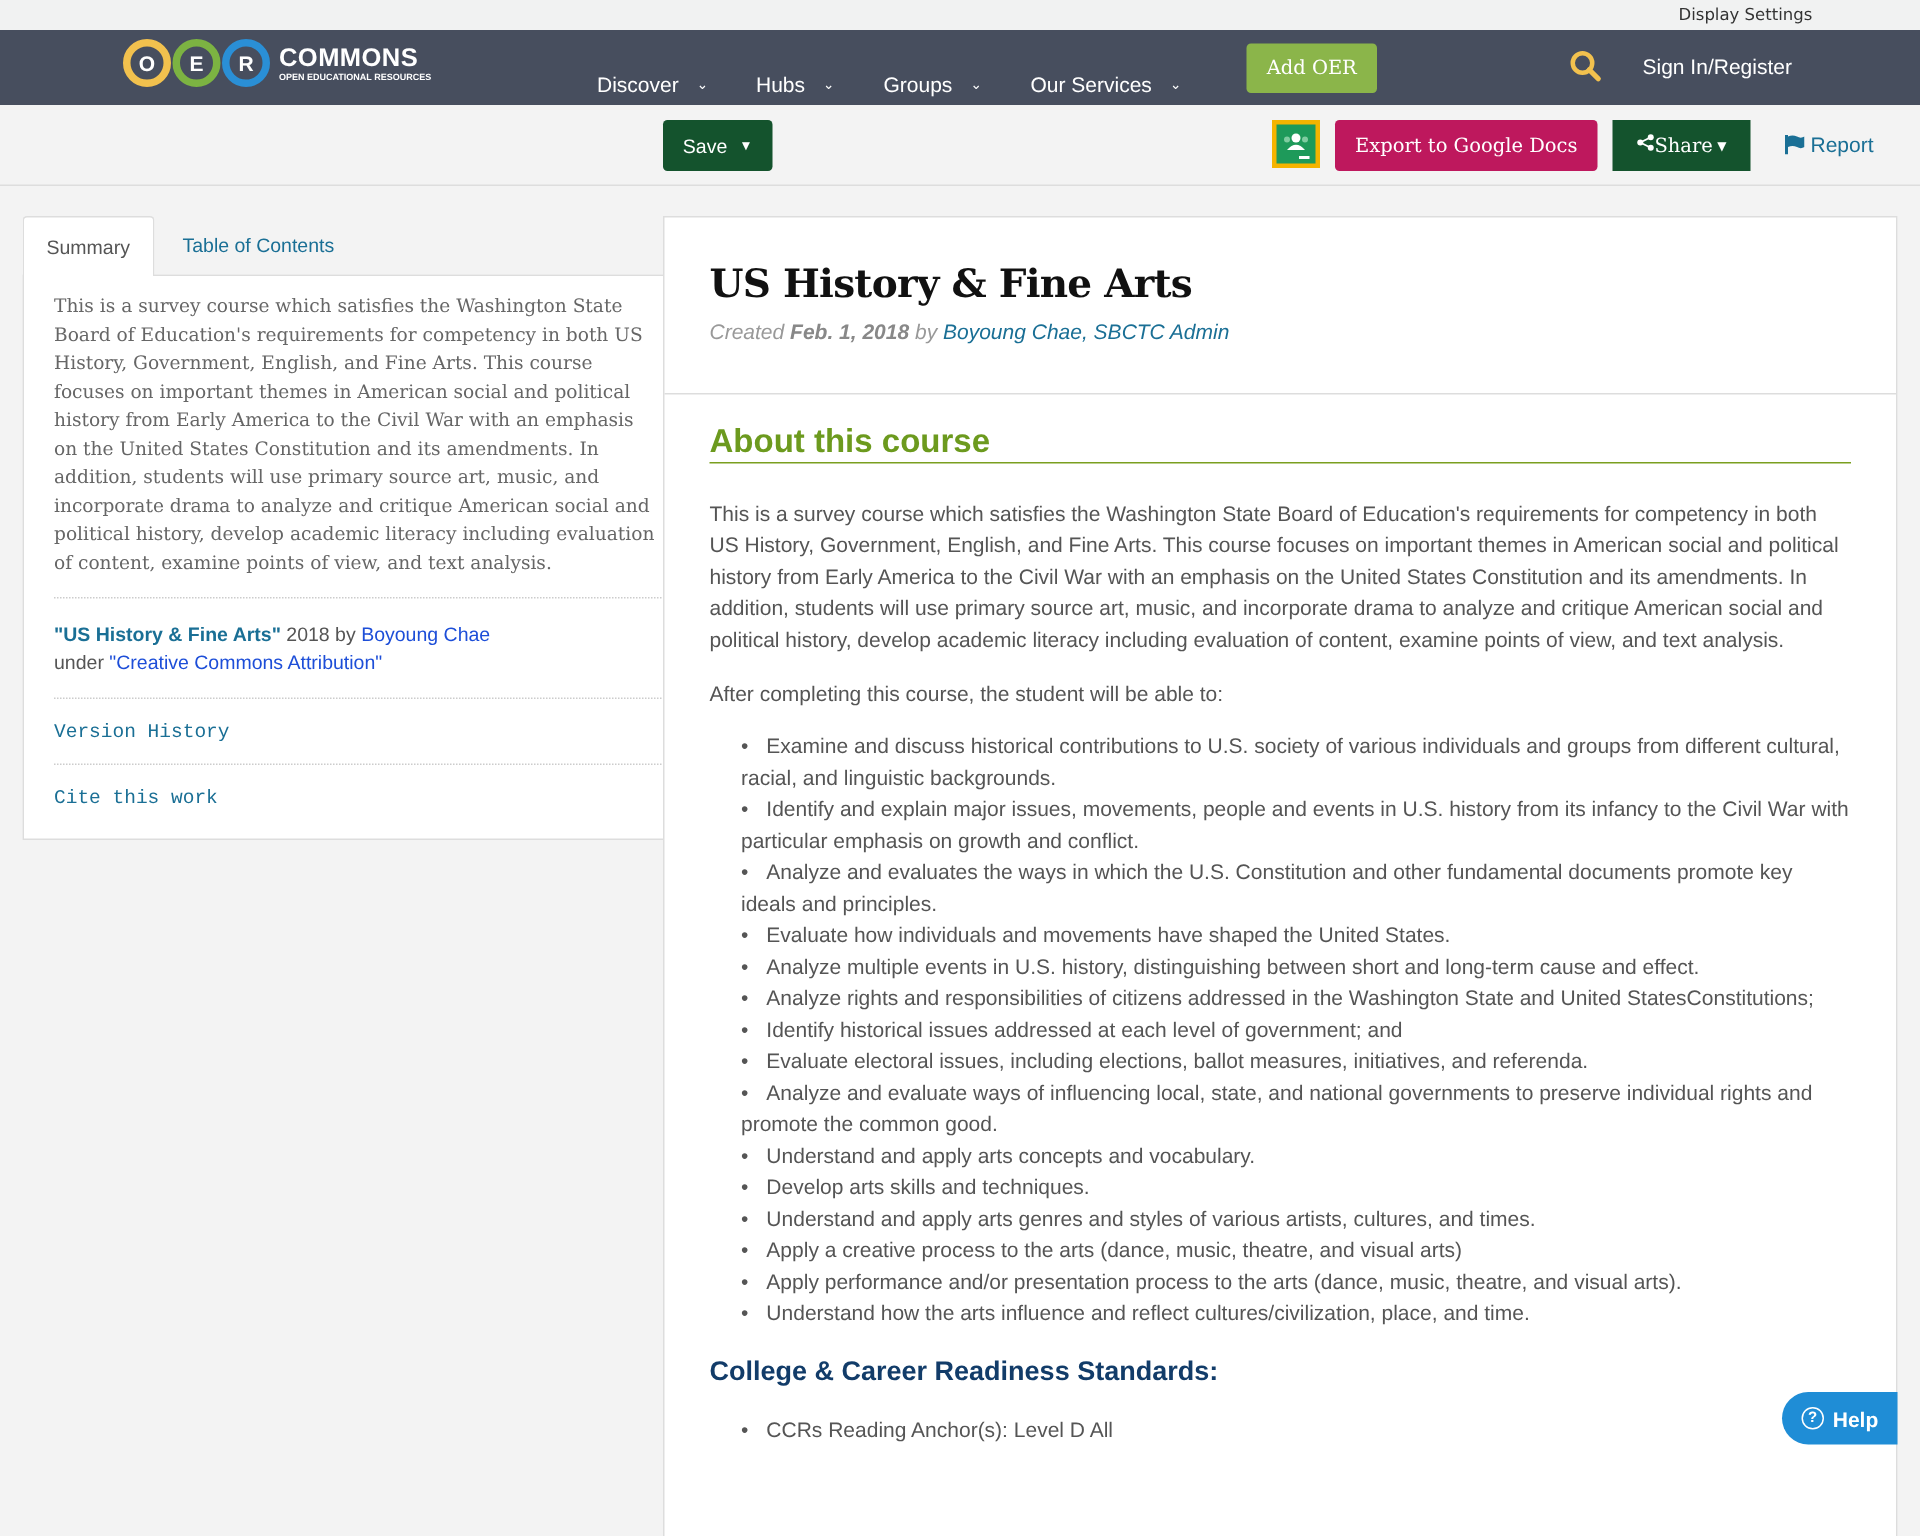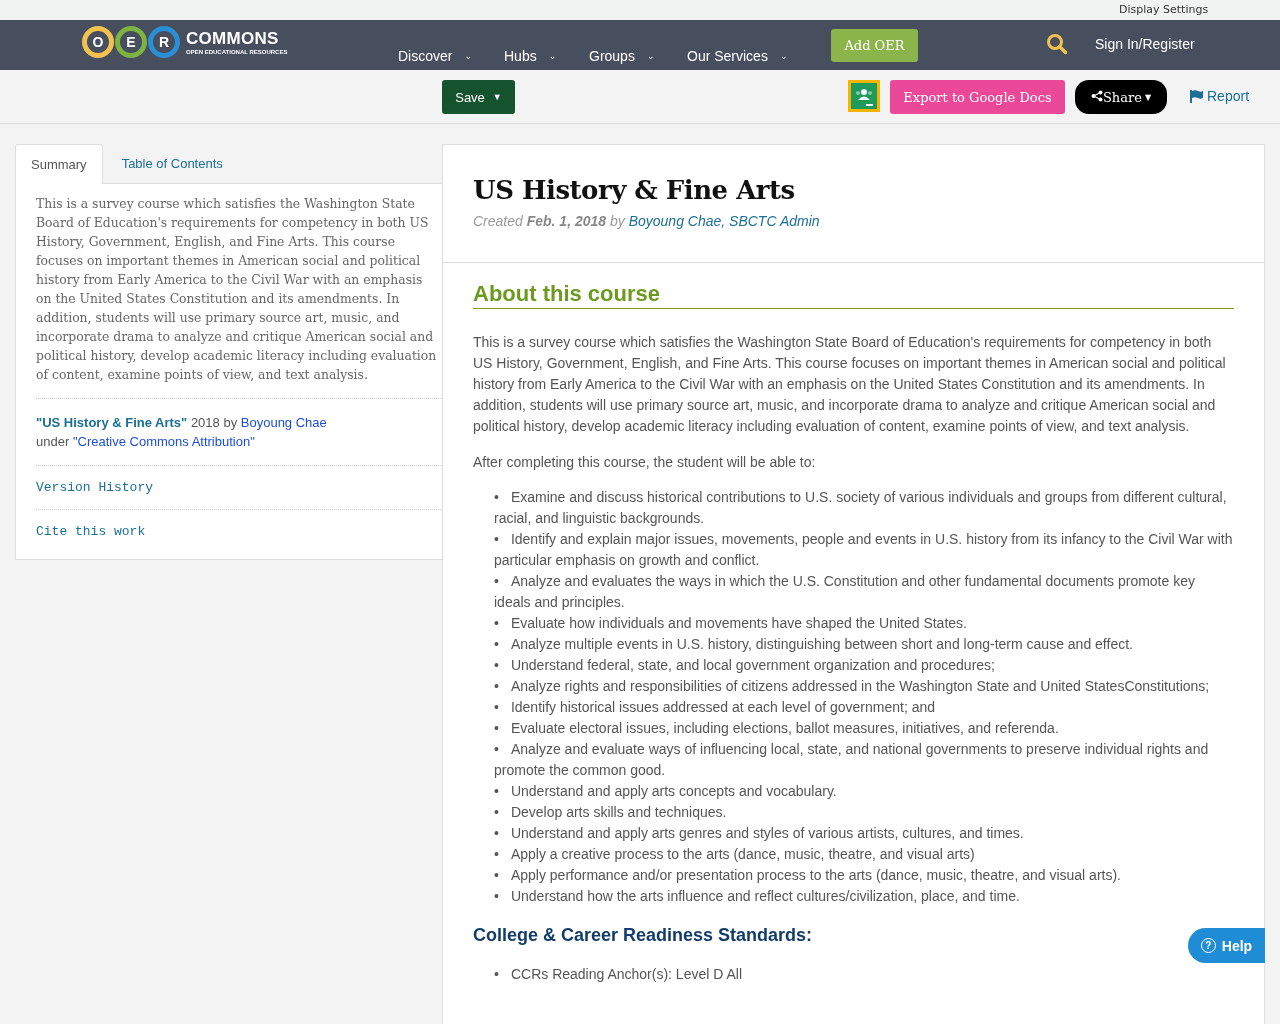--- a/index.html
+++ b/index.html
@@ -25,22 +25,22 @@
   .nav-item .chev { margin-left: 12px; font-size: 9px; }
   .add-oer { position: absolute; left: 831px; top: 9px; width: 87px; height: 33px; background: #8bb54a; color: #fff; border-radius: 3px; font-family: "DejaVu Serif", serif; font-size: 13px; display: flex; align-items: center; justify-content: center; }
   .search-icon { position: absolute; left: 1046px; top: 13px; width: 22px; height: 22px; }
   .signin { position: absolute; left: 1095px; top: 16px; color: #fff; font-size: 14px; font-family: "Liberation Sans", sans-serif; }
 
   .toolbar { height: 54px; background: #f3f3f3; border-bottom: 1px solid #ddd; position: relative; }
   .save-btn { position: absolute; left: 442px; top: 10px; width: 73px; height: 34px; background: #14532d; color: #fff; border-radius: 3px; font-size: 13px; display: flex; align-items: center; justify-content: center; font-family: "Liberation Sans", sans-serif; }
   .save-btn .caret { margin-left: 8px; font-size: 9px; }
   .classroom { position: absolute; left: 848px; top: 10px; width: 32px; height: 32px; background: #f4b400; padding: 3px; }
   .classroom .inner { width: 100%; height: 100%; background: #1e9a5a; position: relative; }
-  .export-btn { position: absolute; left: 890px; top: 10px; width: 175px; height: 34px; background: #ec4899; color: #fff; border-radius: 3px; font-size: 13px; font-family: "DejaVu Serif", serif; display: flex; align-items: center; justify-content: center; }
-  .share-btn { position: absolute; left: 1075px; top: 10px; width: 92px; height: 34px; background: #000000; color: #fff; border-radius: 14px; font-size: 13px; font-family: "DejaVu Serif", serif; display: flex; align-items: center; justify-content: center; }
+  .export-btn { position: absolute; left: 890px; top: 10px; width: 175px; height: 34px; background: #be185d; color: #fff; border-radius: 3px; font-size: 13px; font-family: "DejaVu Serif", serif; display: flex; align-items: center; justify-content: center; }
+  .share-btn { position: absolute; left: 1075px; top: 10px; width: 92px; height: 34px; background: #14532d; color: #fff; border-radius: 0; font-size: 13px; font-family: "DejaVu Serif", serif; display: flex; align-items: center; justify-content: center; }
   .share-btn .caret { font-size: 8px; margin-left: 3px; }
   .report { position: absolute; left: 1190px; top: 18px; color: #1a6f95; font-size: 14px; font-family: "Liberation Sans", sans-serif; display: flex; align-items: center; }
   .report svg { margin-right: 4px; }
 
   .sidebar { position: absolute; left: 15px; top: 144px; width: 447px; }
   .tabs { display: flex; height: 40px; }
   .tab { padding: 0 15px; line-height: 40px; font-size: 13px; font-family: "Liberation Sans", sans-serif; }
   .tab.active { background: #fff; border: 1px solid #ddd; border-bottom: none; color: #555; border-radius: 3px 3px 0 0; position: relative; top: 0; height: 40px; }
   .tab.link { color: #1a6f95; margin-left: 4px; }
   .side-panel { background: #fff; border: 1px solid #ddd; padding: 10px 20px 20px 20px; margin-top: -1px; }
@@ -185,21 +185,20 @@
   <div class="main-body">
     <h2 class="about">About this course</h2>
     <p class="para">This is a survey course which satisfies the Washington State Board of Education's  requirements for competency in both US History, Government, English, and Fine Arts.  This course focuses on important themes in American social and political history from Early America to the Civil War with an emphasis on the United States Constitution and its amendments. In addition, students will use primary source art, music, and incorporate drama to analyze and critique American social and political history, develop academic literacy including evaluation of content, examine points of view, and text analysis.</p>
     <p class="para2">After completing this course, the student will be able to:</p>
     <ul class="outcomes">
       <li>Examine and discuss historical contributions to U.S. society of various individuals and groups from different cultural, racial, and linguistic backgrounds.</li>
       <li>Identify and explain major issues, movements, people and events in U.S. history from its infancy to the Civil War with particular emphasis on growth and conflict.</li>
       <li>Analyze and evaluates the ways in which the U.S. Constitution and other fundamental documents promote key ideals and principles.</li>
       <li>Evaluate how individuals and movements have shaped the United States.</li>
       <li>Analyze multiple events in U.S. history, distinguishing between short and long-term cause and effect.</li>
-      <li>Understand federal, state, and local government organization and procedures;</li>
       <li>Analyze rights and responsibilities of citizens addressed in the Washington State and United StatesConstitutions;</li>
       <li>Identify historical issues addressed at each level of government; and</li>
       <li>Evaluate electoral issues, including elections, ballot measures, initiatives, and referenda.</li>
       <li>Analyze and evaluate ways of influencing local, state, and national governments to preserve individual rights and promote the common good.</li>
       <li>Understand and apply arts concepts and vocabulary.</li>
       <li>Develop arts skills and techniques.</li>
       <li>Understand and apply arts genres and styles of various artists, cultures, and times.</li>
       <li>Apply a creative process to the arts (dance, music, theatre, and visual arts)</li>
       <li>Apply performance and/or presentation process to the arts (dance, music, theatre, and visual arts).</li>
       <li>Understand how the arts influence and reflect cultures/civilization, place, and time.</li>

